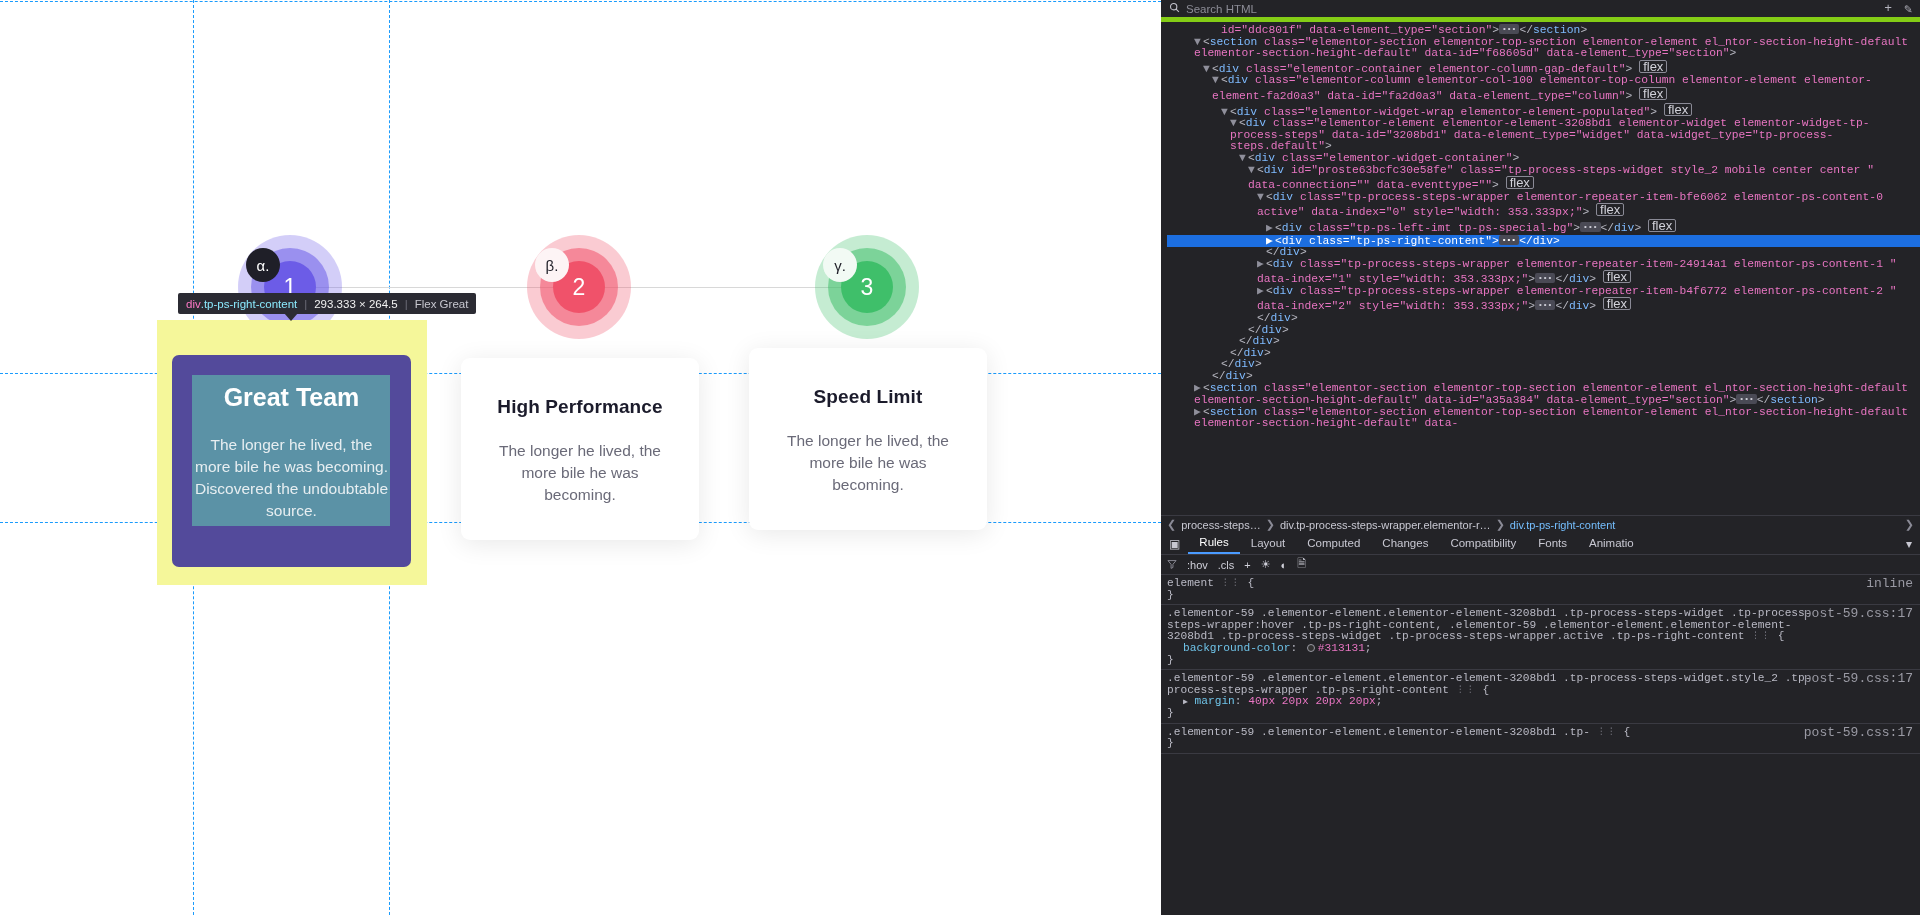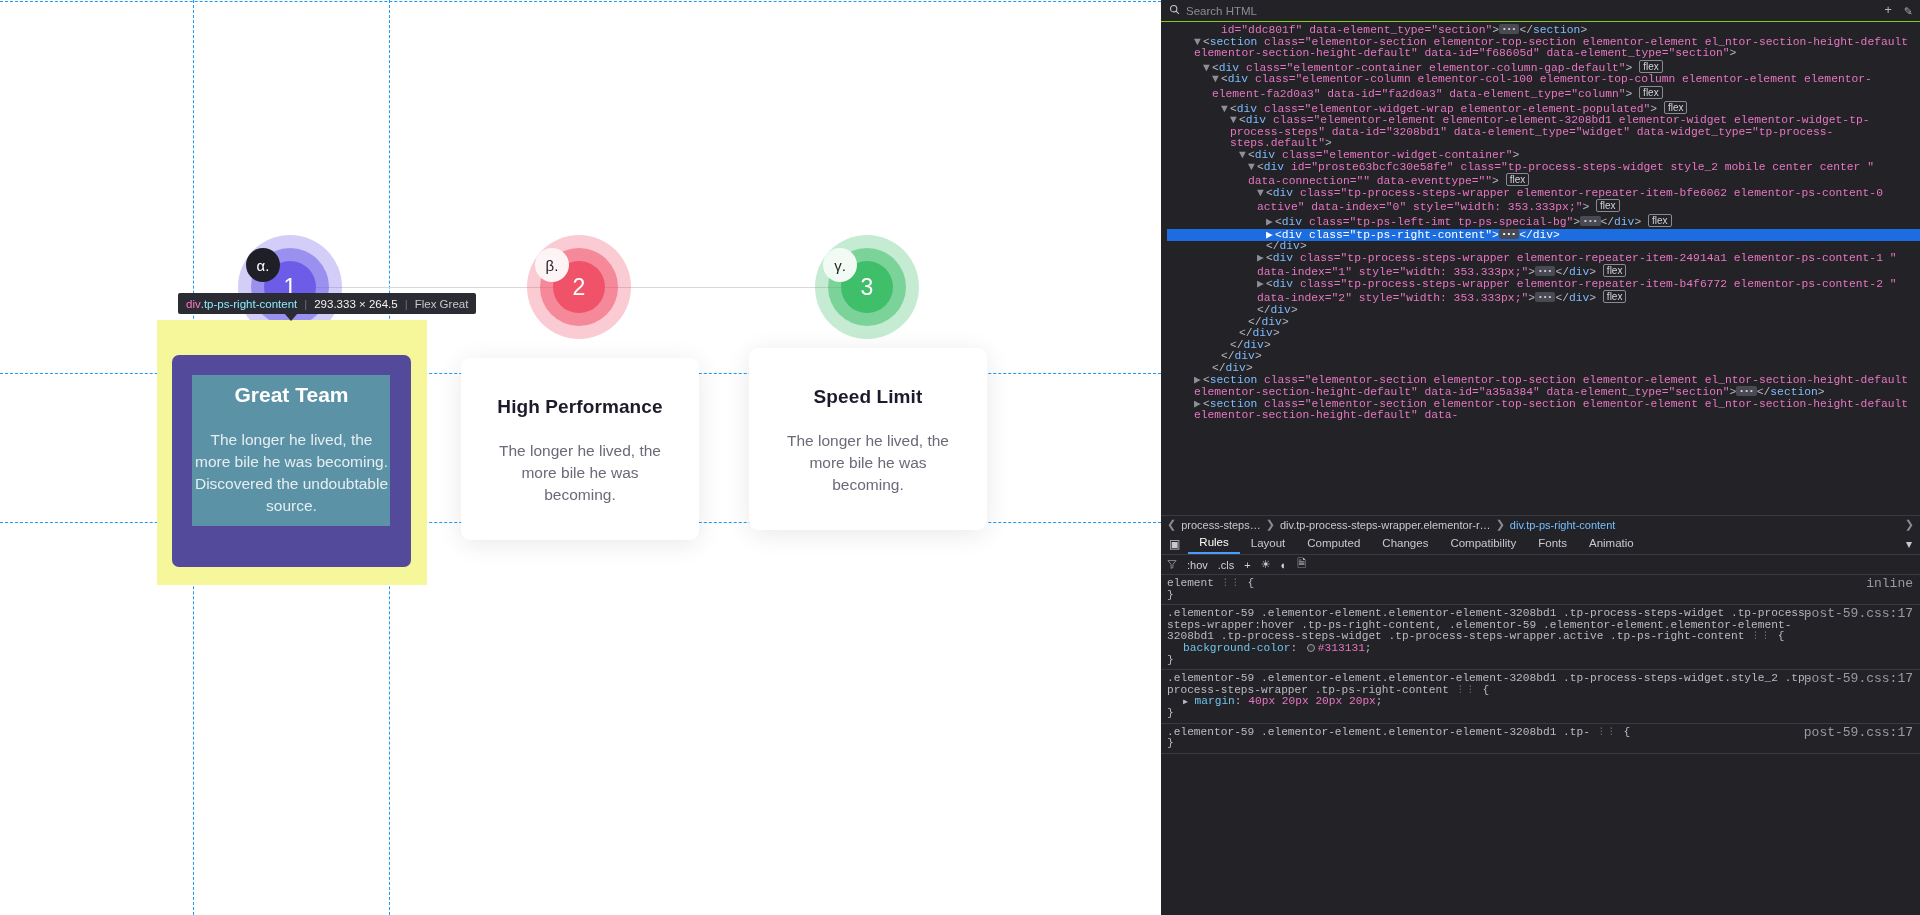--- a/index.html
+++ b/index.html
@@ -53,21 +53,21 @@
   #hl-margin { position: absolute; left: 157px; top: 320px;
                width: 270px; height: 265px; background: #f5f79a; }
   #hl-padding { position: absolute; left: 172px; top: 355px;
                 width: 239px; height: 212px; background: #534a9b;
                 border-radius: 7px; }
   #hl-content { position: absolute; left: 192px; top: 375px;
                 width: 198px; height: 151px; background: #5b92a6; }
   #hl-card-text { position: absolute; left: 172px; top: 355px;
                   width: 239px; height: 212px; padding: 28px 22px;
                   text-align: center; color: #ffffff; }
-  #hl-card-text h3 { font-size: 21px; font-weight: 700; color: #fff;
+  #hl-card-text h3 { font-size: 25px; font-weight: 700; color: #fff;
                      margin-bottom: 22px; }
   #hl-card-text p { font-size: 15.5px; line-height: 1.43; color: #e7eef1; }
 
   
   #tooltip { position: absolute; left: 178px; top: 293px; height: 21px;
              background: #2b2b33; color: #fff; font-size: 11.5px;
              display: flex; align-items: center; padding: 0 8px;
              border-radius: 2px; white-space: nowrap; z-index: 40;
              font-family: "Liberation Sans", sans-serif; }
   #tooltip .tag  { color: #ff79c6; }
@@ -79,39 +79,39 @@
                border-left: 7px solid transparent; border-right: 7px solid transparent;
                border-top: 8px solid #2b2b33; z-index: 41; }
 
   
   #devtools { position: absolute; left: 1161px; top: 0; width: 759px;
               height: 915px; background: #232327; color: #d7d7db;
               font-family: "Liberation Mono", monospace; }
 
   #dt-search { height: 22px; background: #232327; display: flex;
                align-items: center; padding: 0 8px;
-               border-bottom: 1px solid #84cc16; }
+               border-bottom: 5px solid #84cc16; }
   #dt-search .mag { margin-right: 6px; }
   #dt-search .ph  { font-family: "Liberation Sans", sans-serif;
                     font-size: 11.5px; color: #8c8c96; flex: 1; }
   #dt-search .ico { color: #b4b4be; font-size: 13px; margin-left: 12px; }
 
   #dom-tree { position: absolute; top: 22px; left: 0; right: 0; height: 493px;
               overflow: hidden; font-size: 11.3px; line-height: 11.6px;
               padding: 2px 0 0 6px; }
   .ln { white-space: pre-wrap; padding: 0 6px 0 0; word-break: break-word; }
   .ln.sel { background: #1c6ee0; }
   .ln.sel * { color: #ffffff !important; }
   .tw { color: #8f8f9b; display: inline-block; width: 9px; }
   .tag { color: #7fbbff; }
   .attr { color: #e875c2; }
   .val { color: #e875c2; }
   .punc { color: #b8b8c2; }
   .badge { display: inline-block; border: 1px solid #8a8a96; color: #d2d2da;
-           font-size: 10px; line-height: 9px; padding: 1px 3px;
+           font-size: 13px; line-height: 9px; padding: 1px 3px;
            border-radius: 2px; vertical-align: 1px;
            font-family: "Liberation Sans", sans-serif; }
   .ellipsis { display: inline-block; background: #4a4a55; color: #cfcfd8;
               font-size: 8px; line-height: 8px; padding: 1px 3px;
               border-radius: 2px; vertical-align: 2px; }
 
   #breadcrumb { position: absolute; top: 515px; left: 0; right: 0; height: 18px;
                 background: #232327; display: flex; align-items: center;
                 font-family: "Liberation Sans", sans-serif; font-size: 11px;
                 color: #c8c8d2; border-top: 1px solid #3a3a42; padding: 0 4px; }

